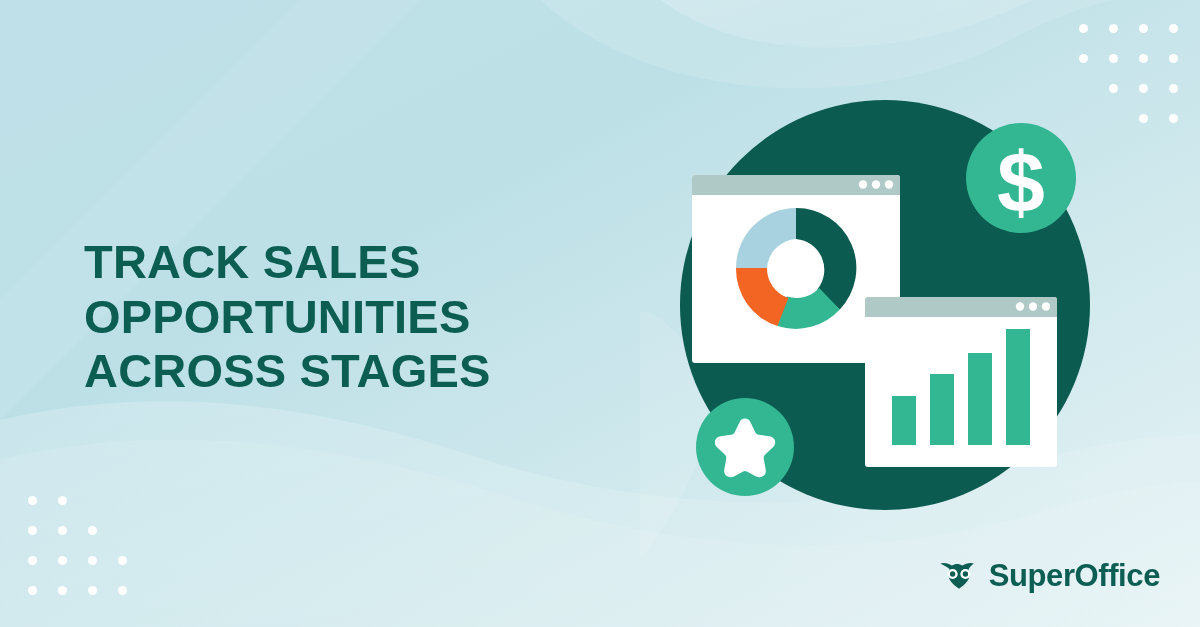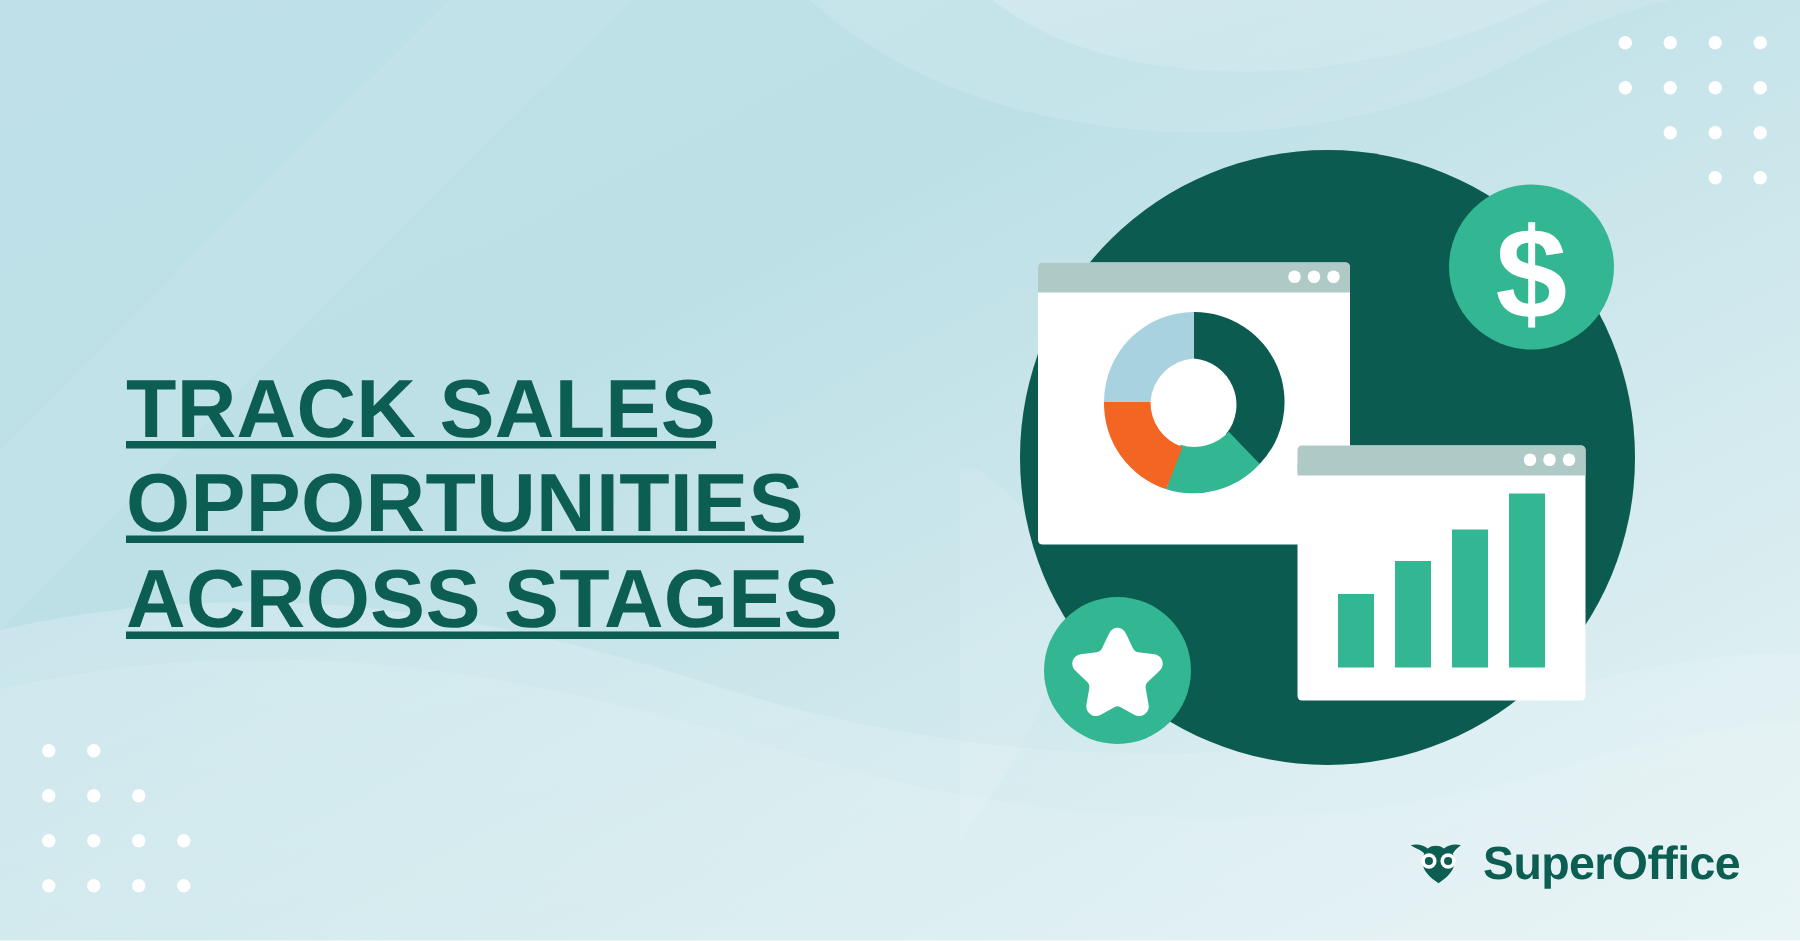--- a/index.html
+++ b/index.html
@@ -52,27 +52,26 @@
     grid-template-columns: repeat(4, 9px);
   }
 
   
   .headline {
     position: absolute;
     left: 84px;
     top: 204px;
     width: 560px;
     color: #0c5d52;
-    font-size: 55px;
+    font-size: 47px;
     line-height: 1.155;
     font-weight: 700;
     letter-spacing: 0.2px;
     text-transform: uppercase;
     white-space: pre-line;
-    text-decoration: underline;
   }
 
   
   .illustration {
     position: absolute;
     left: 660px;
     top: 75px;
     width: 470px;
     height: 460px;
   }

